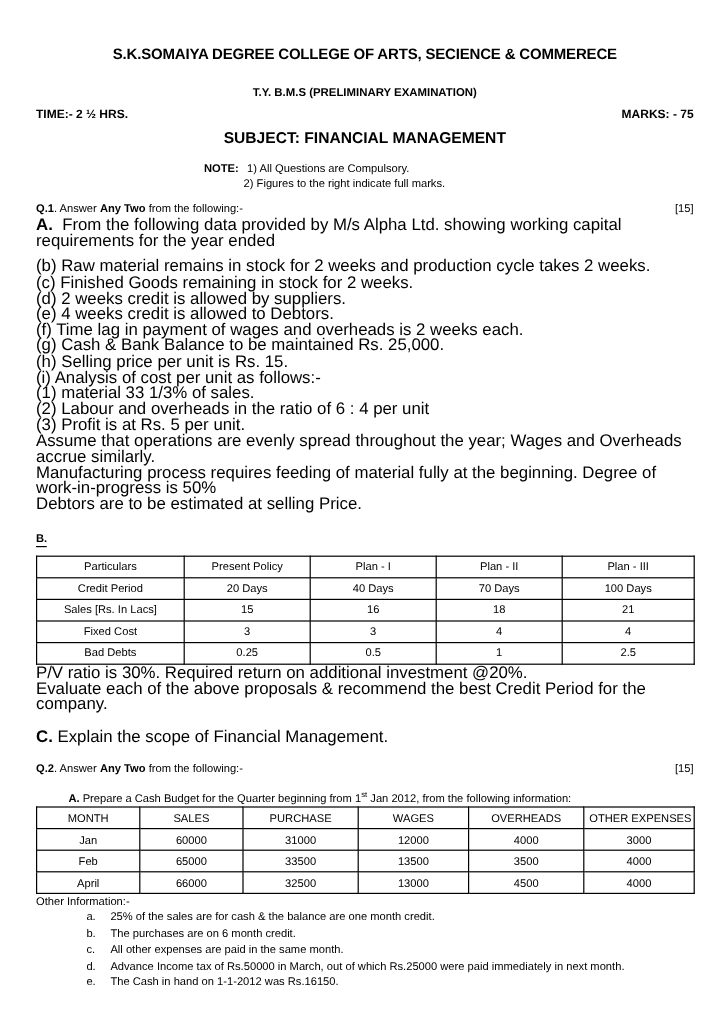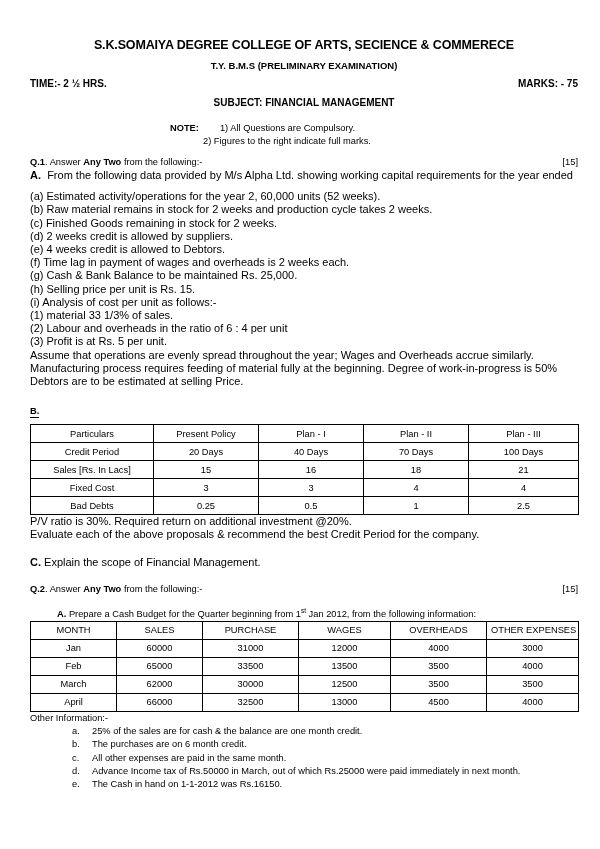--- a/index.html
+++ b/index.html
@@ -36,53 +36,53 @@
     font-weight: bold;
     letter-spacing: -0.15px;
     margin-top: 38px;
     line-height: 14px;
     white-space: nowrap;
   }
   .exam-line {
     text-align: center;
     font-size: 9.5px;
     font-weight: bold;
-    margin-top: 8px;
+    margin-top: 20px;
     line-height: 11px;
   }
   .time-marks-row {
     display: flex;
     justify-content: space-between;
     align-items: baseline;
     font-size: 10px;
     font-weight: bold;
     margin-top: 7px;
     line-height: 11px;
   }
   .subject-line {
     text-align: center;
-    font-size: 10px;
+    font-size: 13px;
     font-weight: bold;
     margin-top: 8px;
     line-height: 11px;
   }
 
   
   .note-block {
     margin-top: 14px;
     margin-left: 140px;
     font-size: 9.3px;
     line-height: 13px;
   }
   .note-row {
     display: flex;
   }
   .note-label {
     font-weight: bold;
-    margin-right: 21px;
+    margin-right: 7px;
   }
   .note-indent {
     margin-left: 33px;
   }
 
   
   .q-row {
     display: flex;
     justify-content: space-between;
     align-items: baseline;
@@ -91,21 +91,21 @@
   }
   .q-main {
     white-space: nowrap;
   }
   .q-marks {
     white-space: nowrap;
   }
   .b { font-weight: bold; }
 
   .para {
-    font-size: 11px;
+    font-size: 14px;
     line-height: 13.2px;
     margin: 0;
   }
 
   .spacer-6 { height: 6px; }
   .spacer-8 { height: 8px; }
   .spacer-12 { height: 12px; }
   .spacer-14 { height: 14px; }
 
   .underline-label {
@@ -211,21 +211,20 @@
       <span class="q-main"><span class="b">Q.1</span><span>. Answer </span><span class="b">Any Two</span><span> from the following:-</span></span>
       <span class="q-marks">[15]</span>
     </div>
 
     <div class="para">
       <span class="b">A.</span>&nbsp;&nbsp;<span>From the following data provided by M/s Alpha Ltd. showing working capital requirements for the year ended</span>
     </div>
 
     <div class="spacer-8"></div>
 
-    <div class="para">(a) Estimated activity/operations for the year 2, 60,000 units (52 weeks).</div>
     <div class="para">(b) Raw material remains in stock for 2 weeks and production cycle takes 2 weeks.</div>
     <div class="para">(c) Finished Goods remaining in stock for 2 weeks.</div>
     <div class="para">(d) 2 weeks credit is allowed by suppliers.</div>
     <div class="para">(e) 4 weeks credit is allowed to Debtors.</div>
     <div class="para">(f) Time lag in payment of wages and overheads is 2 weeks each.</div>
     <div class="para">(g) Cash &amp; Bank Balance to be maintained Rs. 25,000.</div>
     <div class="para">(h) Selling price per unit is Rs. 15.</div>
     <div class="para">(i) Analysis of cost per unit as follows:-</div>
     <div class="para">(1) material 33 1/3% of sales.</div>
     <div class="para">(2) Labour and overheads in the ratio of 6 : 4 per unit</div>
@@ -338,28 +337,20 @@
         </tr>
         <tr>
           <td>Feb</td>
           <td>65000</td>
           <td>33500</td>
           <td>13500</td>
           <td>3500</td>
           <td>4000</td>
         </tr>
         <tr>
-          <td>March</td>
-          <td>62000</td>
-          <td>30000</td>
-          <td>12500</td>
-          <td>3500</td>
-          <td>3500</td>
-        </tr>
-        <tr>
           <td>April</td>
           <td>66000</td>
           <td>32500</td>
           <td>13000</td>
           <td>4500</td>
           <td>4000</td>
         </tr>
       </tbody>
     </table>
 

